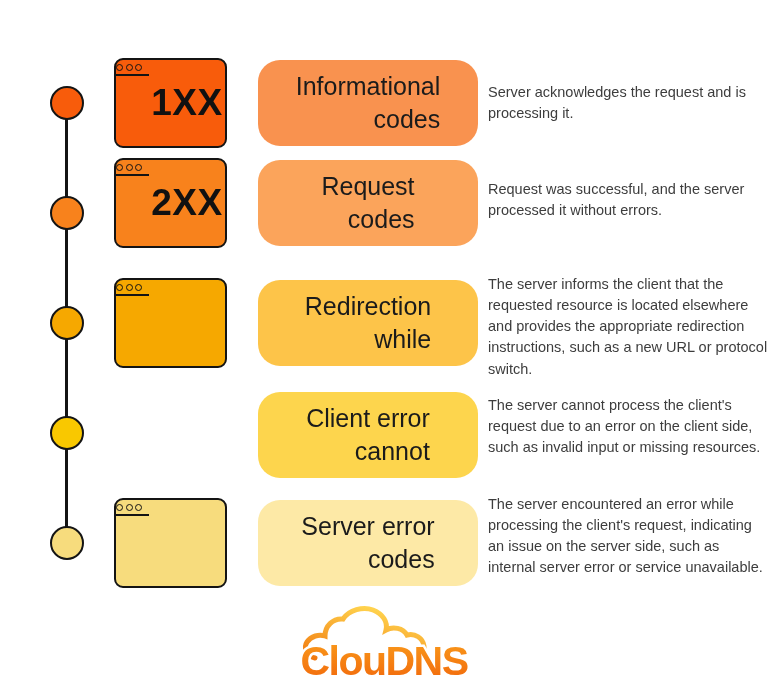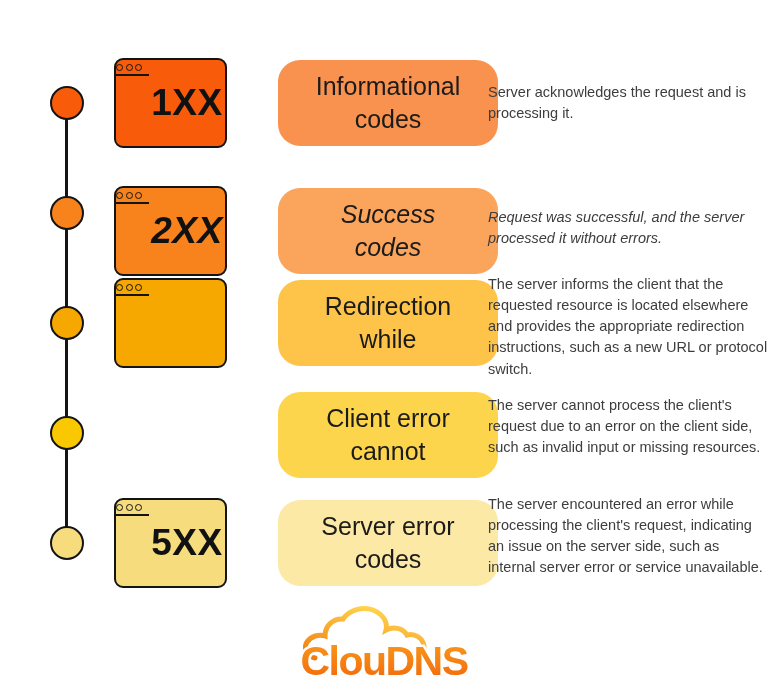--- a/index.html
+++ b/index.html
@@ -5,36 +5,36 @@
   * { margin:0; padding:0; box-sizing:border-box; }
   body { background:#ffffff; font-family:"Liberation Sans", sans-serif; }
   .canvas { position:relative; width:768px; height:691px; background:#ffffff; overflow:hidden; }
 
   
   .tl-line { position:absolute; left:65px; top:103px; width:3px; height:440px; background:#141414; }
   .tl-dot { position:absolute; width:34px; height:34px; border:2.5px solid #141414; border-radius:50%; background:var(--dot,#f80); }
 
   
   .row { position:absolute; left:114px; width:654px; height:90px; }
-  .r0 { top:58px; } .r1 { top:186px;font-style:italic; } .r2 { top:278px; } .r3 { top:390px; } .r4 { top:498px; }
+  .r0 { top:58px; } .r1 { top:158px; } .r2 { top:278px; } .r3 { top:390px; } .r4 { top:498px; }
 
   
   .window { position:absolute; left:0; top:0; width:113px; height:90px;
             border:2.5px solid #141414; border-radius:9px; background:var(--win);
             display:flex; flex-direction:row; }
   .titlebar { height:16px; border-bottom:2.5px solid #141414; display:flex; align-items:center;
               justify-content:flex-end; gap:2.5px; padding-right:7px; }
   .tb-dot { width:7px; height:7px; border:1.8px solid #141414; border-radius:50%; background:transparent; }
   .winbody { flex:1; display:flex; align-items:center; justify-content:center; }
   .code { font-size:37px; font-weight:bold; color:#111; letter-spacing:0.5px; }
 
   
   .pill { position:absolute; left:144px; top:0; width:220px; height:86px; margin-top:2px;
           background:var(--pill); border-radius:22px;
-          display:flex; align-items:center; justify-content:center; text-align:center;margin-left:20px; }
+          display:flex; align-items:center; justify-content:center; text-align:right; }
   .pill-label { font-size:25px; color:#1b1b1b; line-height:1.32; white-space:pre-line; }
 
   
   .desc { position:absolute; left:374px; width:282px; font-size:14.5px; line-height:1.46; color:#3d3d3d; }
   .r0 .desc { top:24px; } .r1 .desc { top:21px; } .r2 .desc { top:-4px; }
   .r3 .desc { top:5px; }  .r4 .desc { top:-4px; }
 
   
   .logo { position:absolute; left:289px; top:602px; width:190px; height:88px; }
 </style>
@@ -73,21 +73,21 @@
       <div class="titlebar">
         <span class="tb-dot"></span>
         <span class="tb-dot"></span>
         <span class="tb-dot"></span>
       </div>
       <div class="winbody">
         <span class="code">2XX</span>
       </div>
     </div>
     <div class="pill">
-      <span class="pill-label">Success
+      <span class="pill-label">Request
 codes</span>
     </div>
     <div class="desc">Request was successful, and the server processed it without errors.</div>
   </div>
 
   <div class="row r2" style="--win: #F6A800; --pill: #FDC449;">
     <div class="window">
       <div class="titlebar">
         <span class="tb-dot"></span>
         <span class="tb-dot"></span>
@@ -109,23 +109,20 @@
     <div class="desc">The server cannot process the client's request due to an error on the client side, such as invalid input or missing resources.</div>
   </div>
 
   <div class="row r4" style="--win: #F7DC7D; --pill: #FDE9A6;">
     <div class="window">
       <div class="titlebar">
         <span class="tb-dot"></span>
         <span class="tb-dot"></span>
         <span class="tb-dot"></span>
       </div>
-      <div class="winbody">
-        <span class="code">5XX</span>
-      </div>
     </div>
     <div class="pill">
       <span class="pill-label">Server error
 codes</span>
     </div>
     <div class="desc">The server encountered an error while processing the client's request, indicating an issue on the server side, such as internal server error or service unavailable.</div>
   </div>
 
   <svg class="logo" viewBox="0 0 190 88" xmlns="http://www.w3.org/2000/svg">
     <defs>

